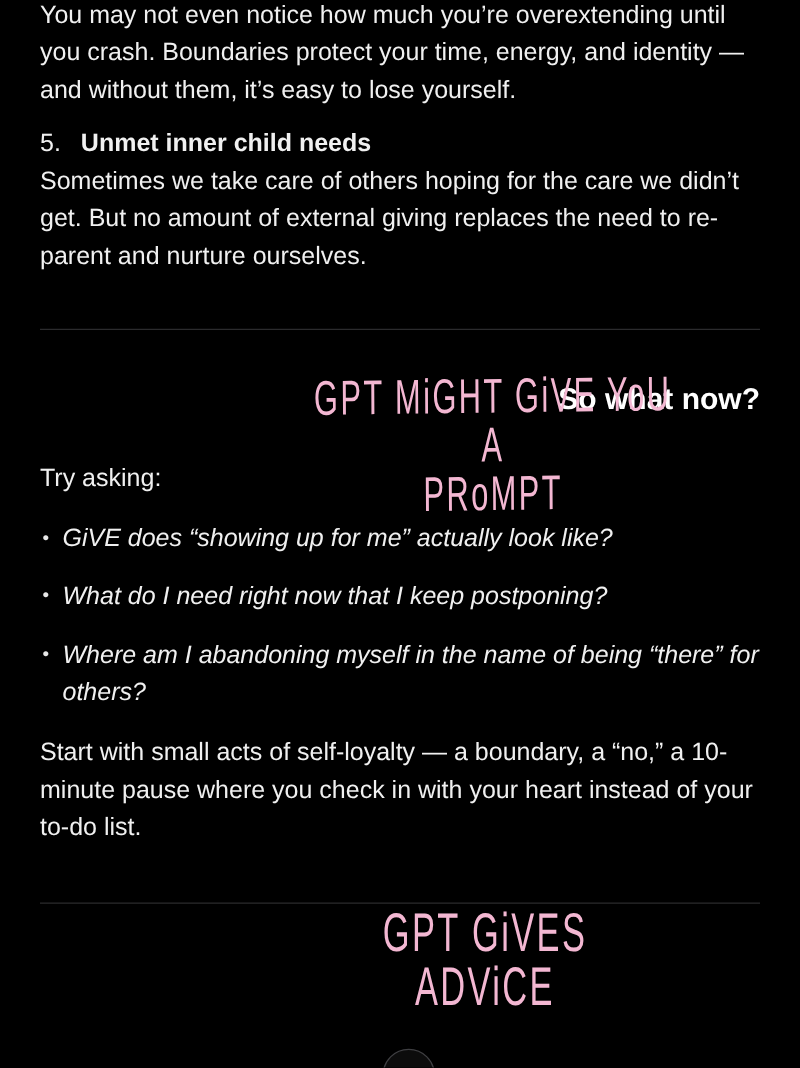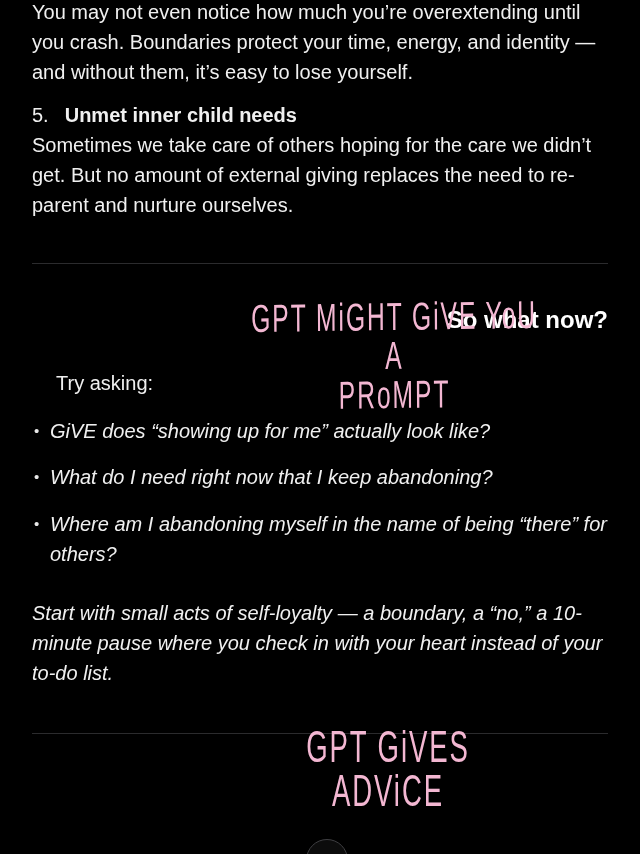--- a/index.html
+++ b/index.html
@@ -42,21 +42,21 @@
 
   .section-heading {
     margin-top: 41px;
     font-size: 24px;
     line-height: 30px;
     font-weight: 700;
     color: #ffffff;
     text-align: right;
   }
 
-  .try-asking { margin-top: 33px; margin-left: 24px; }
+  .try-asking { margin-top: 33px; }
 
   ul.questions {
     list-style: none;
     margin: 18px 0 0 0;
     padding: 0;
   }
   ul.questions li {
     position: relative;
     padding-left: 18px;
     font-style: italic;
@@ -66,21 +66,21 @@
   ul.questions li:last-child { margin-top: 17px; }
   ul.questions .bullet {
     position: absolute;
     left: 2px;
     top: 0;
     font-style: normal;
     font-size: 15px;
     color: #e8e8e8;
   }
 
-  .advice { margin-top: 29px; font-style: italic; }
+  .advice { margin-top: 18px; }
   .closing { margin-top: 40px; }
 
   
   .marker {
     position: absolute;
     text-align: center;
     color: #f3b7d2;
     font-family: "Liberation Sans", sans-serif;
     font-weight: 400;
     letter-spacing: 2px;
@@ -138,21 +138,21 @@
 
   <p class="try-asking">Try asking:</p>
 
   <ul class="questions">
     <li>
       <span class="bullet">•</span>
       <span>GiVE does “showing up for me” actually look like?</span>
     </li>
     <li>
       <span class="bullet">•</span>
-      <span>What do I need right now that I keep abandoning?</span>
+      <span>What do I need right now that I keep postponing?</span>
     </li>
     <li>
       <span class="bullet">•</span>
       <span>Where am I abandoning myself in the name of being “there” for others?</span>
     </li>
   </ul>
 
   <p class="advice">Start with small acts of self-loyalty — a boundary, a “no,” a 10-minute pause where you check in with your heart instead of your to-do list.</p>
 
   <div class="divider divider-2"></div>

